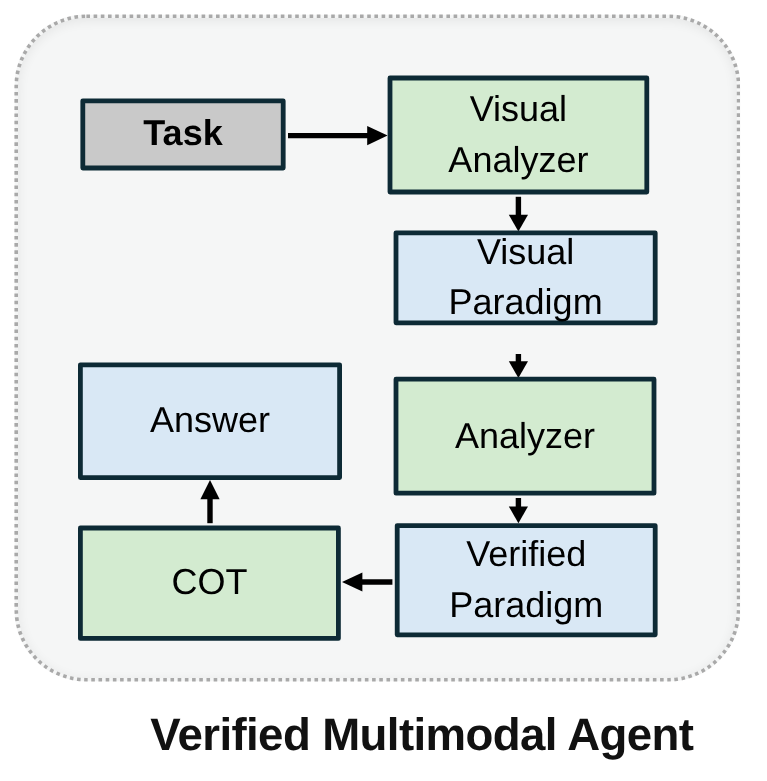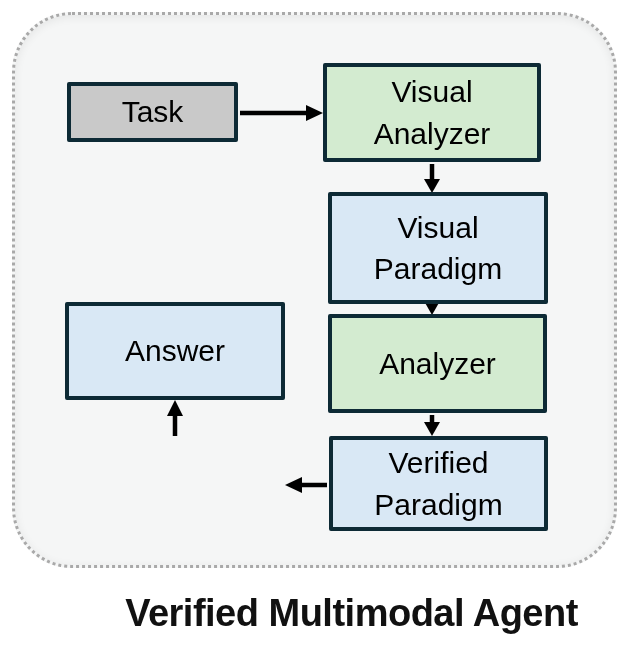--- a/index.html
+++ b/index.html
@@ -101,40 +101,43 @@
         <polygon points="285,485 302,477 302,493" stroke="none"></polygon>
       </g>
 
       <g>
         <line x1="175" y1="436" x2="175" y2="414"></line>
         <polygon points="175,400 167,416 183,416" stroke="none"></polygon>
       </g>
     </g>
   </svg>
 
-  <div class="node node-gray" style="left:67px; top:82px; width:171px; height:60px;">
+  <div class="node node-gray" style="left:67px; top:82px; width:171px; height:60px;font-weight:bold;">
     <span class="node-label">Task</span>
   </div>
 
   <div class="node node-green" style="left:323px; top:63px; width:218px; height:99px;">
     <span class="node-label">Visual Analyzer</span>
   </div>
 
-  <div class="node node-blue" style="left:328px; top:192px; width:220px; height:112px;">
+  <div class="node node-blue" style="left:328px; top:192px; width:220px; height:79px;">
     <span class="node-label">Visual Paradigm</span>
   </div>
 
   <div class="node node-green" style="left:328px; top:314px; width:219px; height:99px;">
     <span class="node-label">Analyzer</span>
   </div>
 
   <div class="node node-blue" style="left:65px; top:302px; width:220px; height:98px;">
     <span class="node-label">Answer</span>
   </div>
 
   <div class="node node-blue" style="left:329px; top:436px; width:219px; height:95px;">
     <span class="node-label">Verified Paradigm</span>
   </div>
 
+  <div class="node node-green" style="left:65px; top:438px; width:219px; height:96px;">
+    <span class="node-label">COT</span>
+  </div>
 
   <div class="caption">Verified Multimodal Agent</div>
 
 </div>
 
 </body></html>

